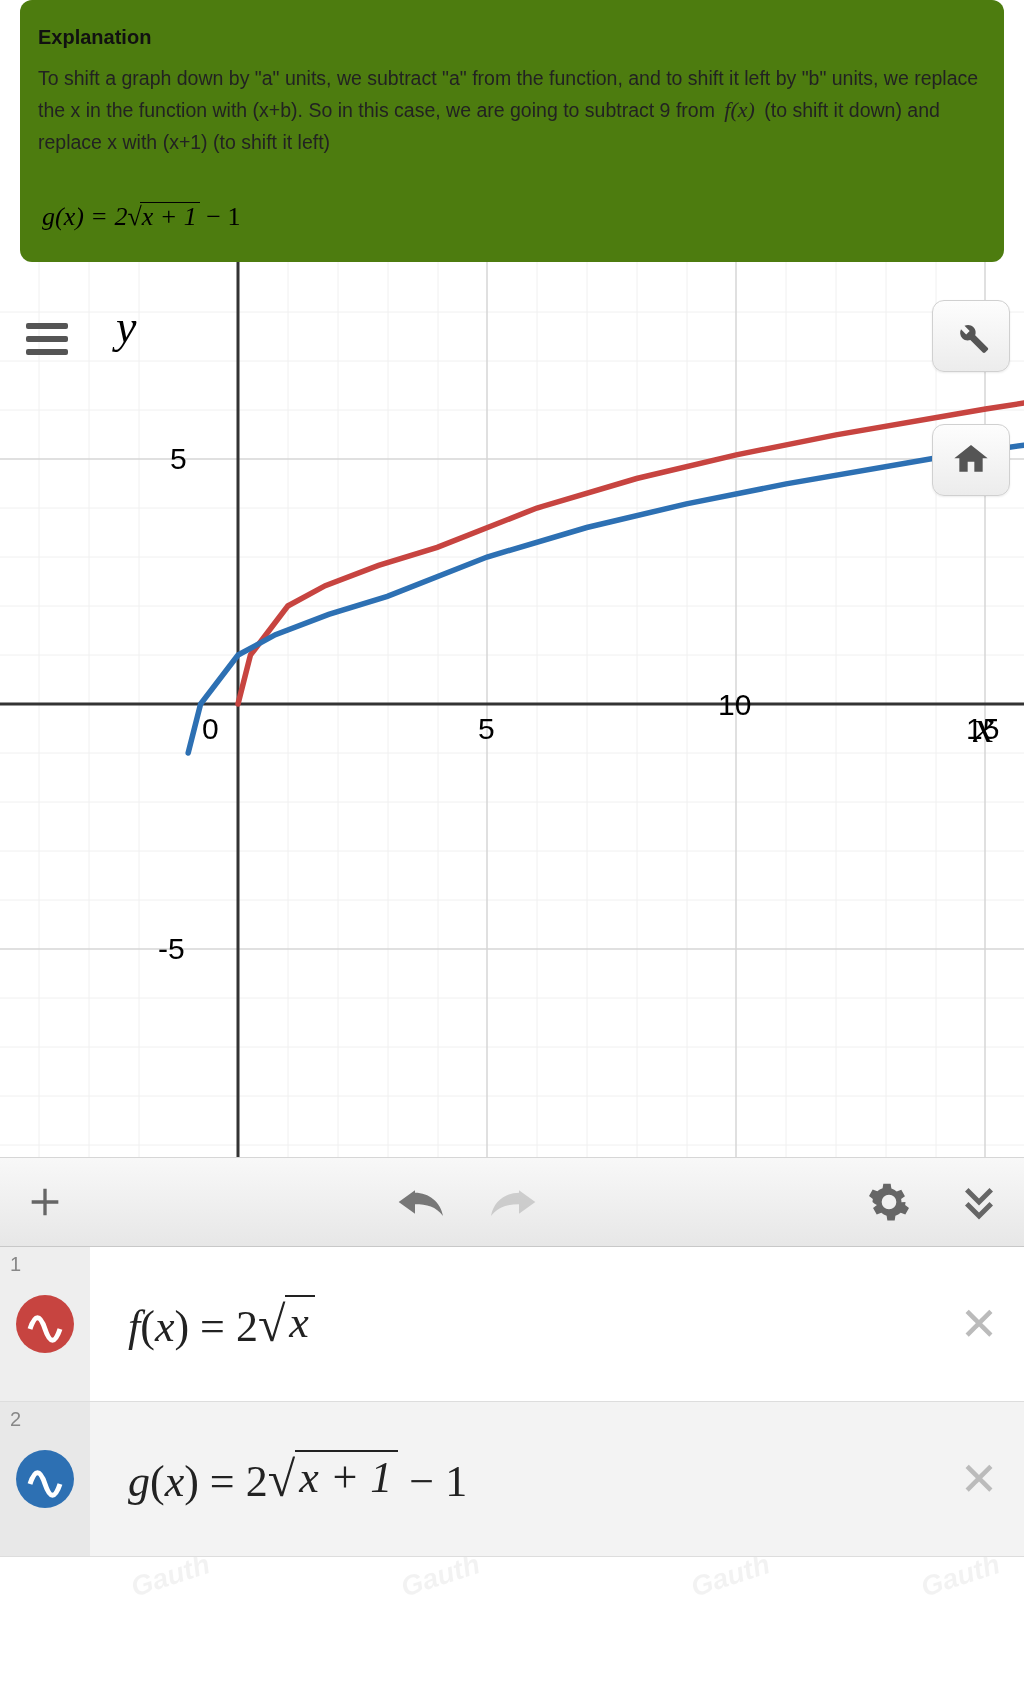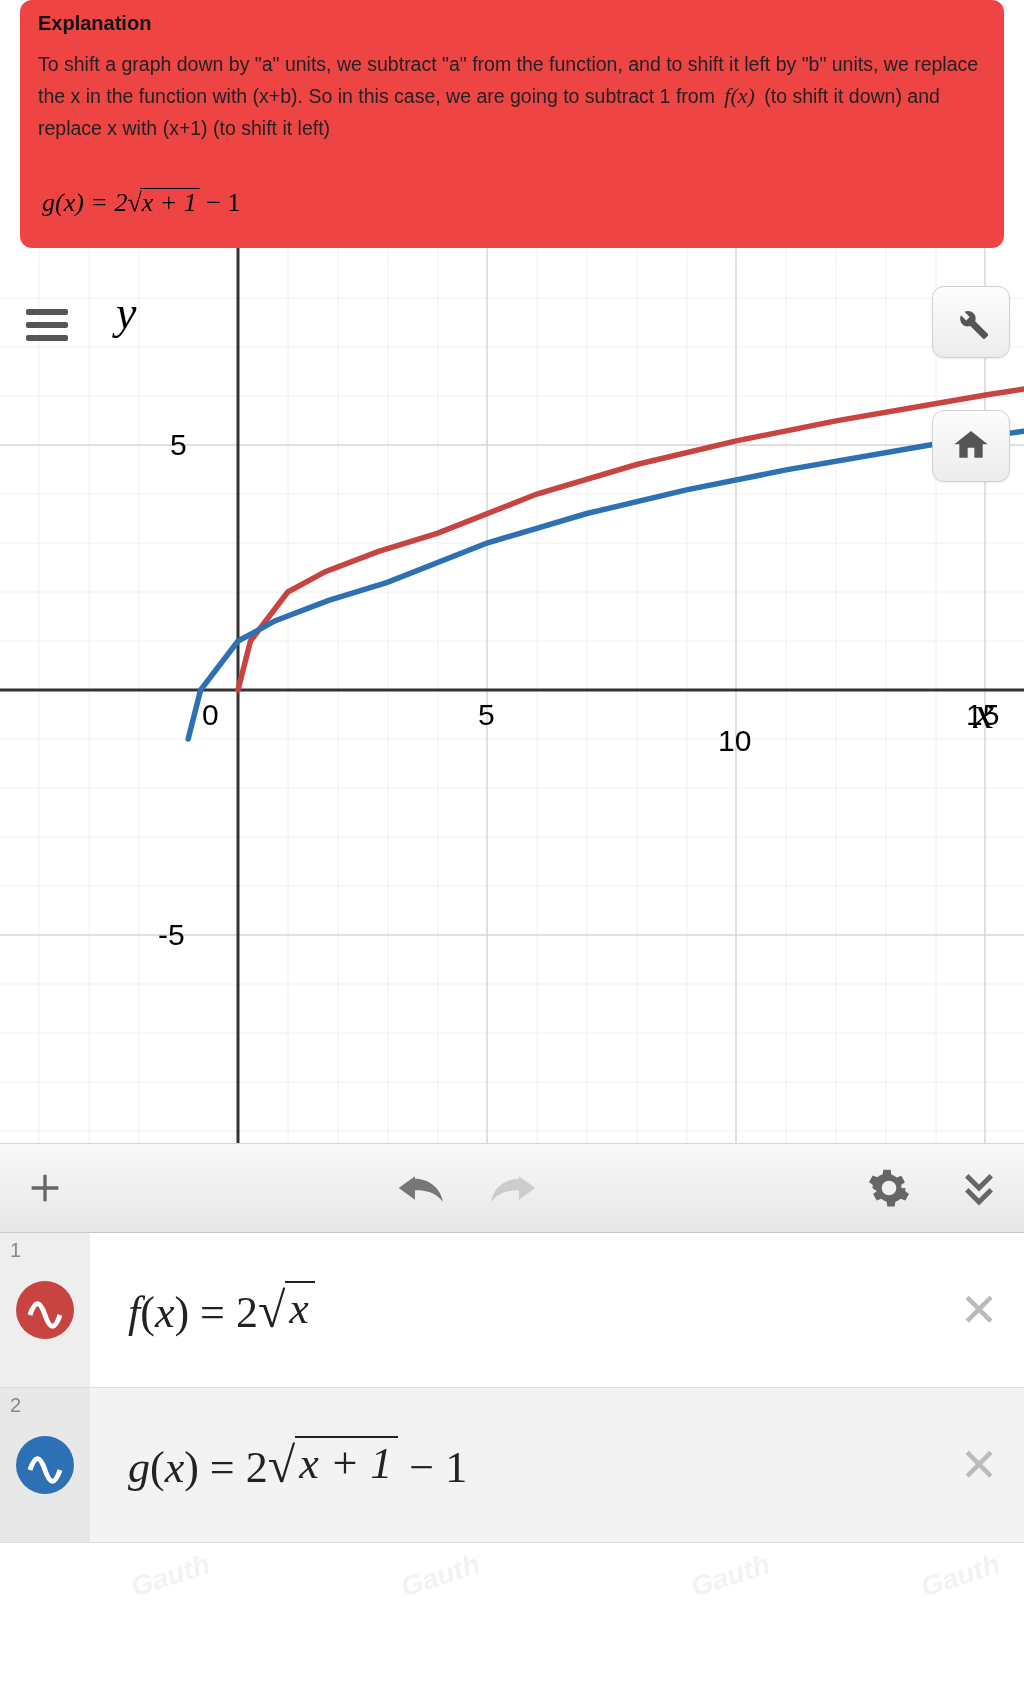--- a/index.html
+++ b/index.html
@@ -21,23 +21,23 @@
     position: absolute;
     color: rgba(0,0,0,0.05);
     font-size: 28px;
     font-weight: 600;
     font-style: italic;
     transform: rotate(-18deg);
     user-select: none;
   }
   .card {
     margin: 0 20px 0 20px;
-    background: #ef4444;
+    background: #4d7c0f;
     border-radius: 12px;
-    padding: 12px 18px 30px 18px;
+    padding: 26px 18px 30px 18px;
     position: relative;
     z-index: 2;
   }
   .section-head {
     font-weight: 700;
     font-size: 20px;
     color: #111;
     margin-bottom: 14px;
   }
   .body-text {
@@ -229,21 +229,21 @@
   <span class="wm" style="left:880px; top:1400px">Gauth</span>
   <span class="wm" style="left:130px; top:1560px">Gauth</span>
   <span class="wm" style="left:400px; top:1560px">Gauth</span>
   <span class="wm" style="left:690px; top:1560px">Gauth</span>
   <span class="wm" style="left:920px; top:1560px">Gauth</span>
 </div>
 
 <div class="card">
   <div class="section-head">Explanation</div>
   <div class="body-text">
-    <span>To shift a graph down by "a" units, we subtract "a" from the function, and to shift it left by "b" units, we replace the x in the function with (x+b). So in this case, we are going to subtract 1 from </span>
+    <span>To shift a graph down by "a" units, we subtract "a" from the function, and to shift it left by "b" units, we replace the x in the function with (x+b). So in this case, we are going to subtract 9 from </span>
     <span class="mathfx">f(x)</span>
     <span> (to shift it down) and replace x with (x+1) (to shift it left)</span>
   </div>
   <div class="answer-block">
     <div class="answer-math">
       <span class="fn">g(x) = 2</span><span class="sqrt-wrap">
           <span class="sqrt-sym">√</span>
           <span class="sqrt-arg fn">x + 1</span>
         </span><span> − 1</span>
     </div>
@@ -318,21 +318,21 @@
   <div class="tool-btn tool-home">
     <svg viewBox="0 0 24 24">
         <path fill="#555" d="M12 3l10 8h-3v8h-5v-6h-4v6H5v-8H2l10-8z"></path>
       </svg>
   </div>
 
   <div class="tick-label" style="left:170px; top:180px">5</div>
   <div class="tick-label" style="left:158px; top:670px">-5</div>
   <div class="tick-label" style="left:202px; top:450px">0</div>
   <div class="tick-label" style="left:478px; top:450px">5</div>
-  <div class="tick-label" style="left:718px; top:476px">10</div>
+  <div class="tick-label" style="left:718px; top:426px">10</div>
   <div class="tick-label" style="left:966px; top:450px">15</div>
   <div class="axis-label-x">x</div>
 </div>
 
 <div class="toolbar">
   <div class="tb-btn">
     <svg width="40" height="40" viewBox="0 0 24 24">
         <path fill="#666" d="M11 4h2v7h7v2h-7v7h-2v-7H4v-2h7z"></path>
       </svg>
   </div>

